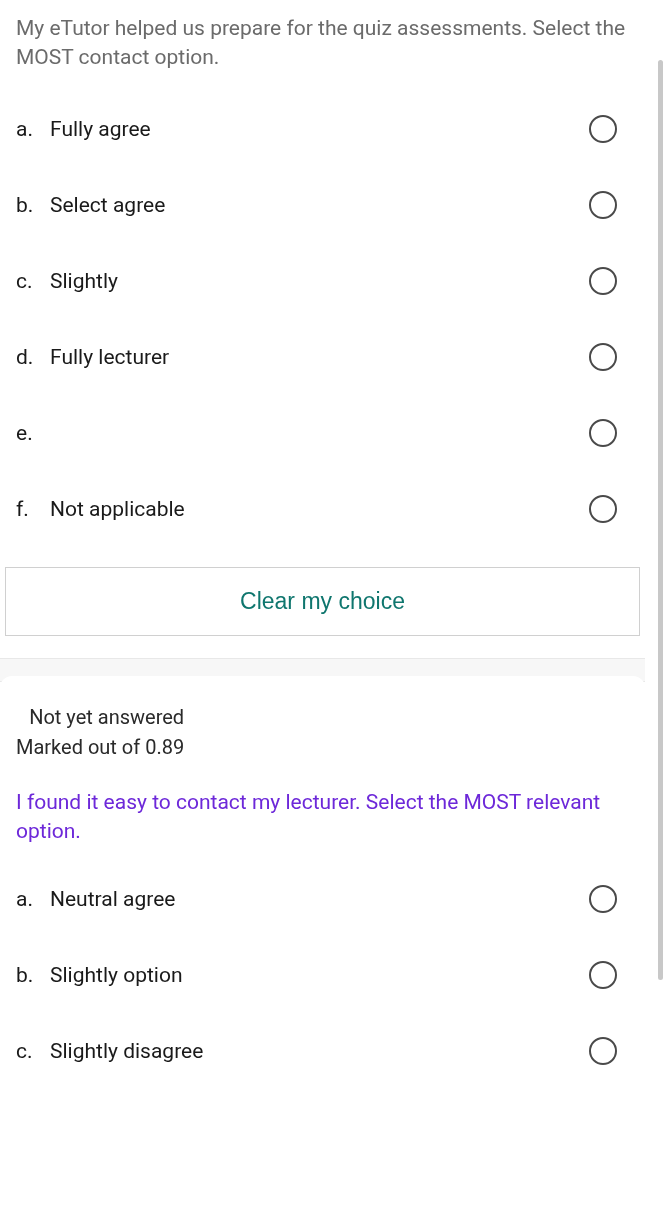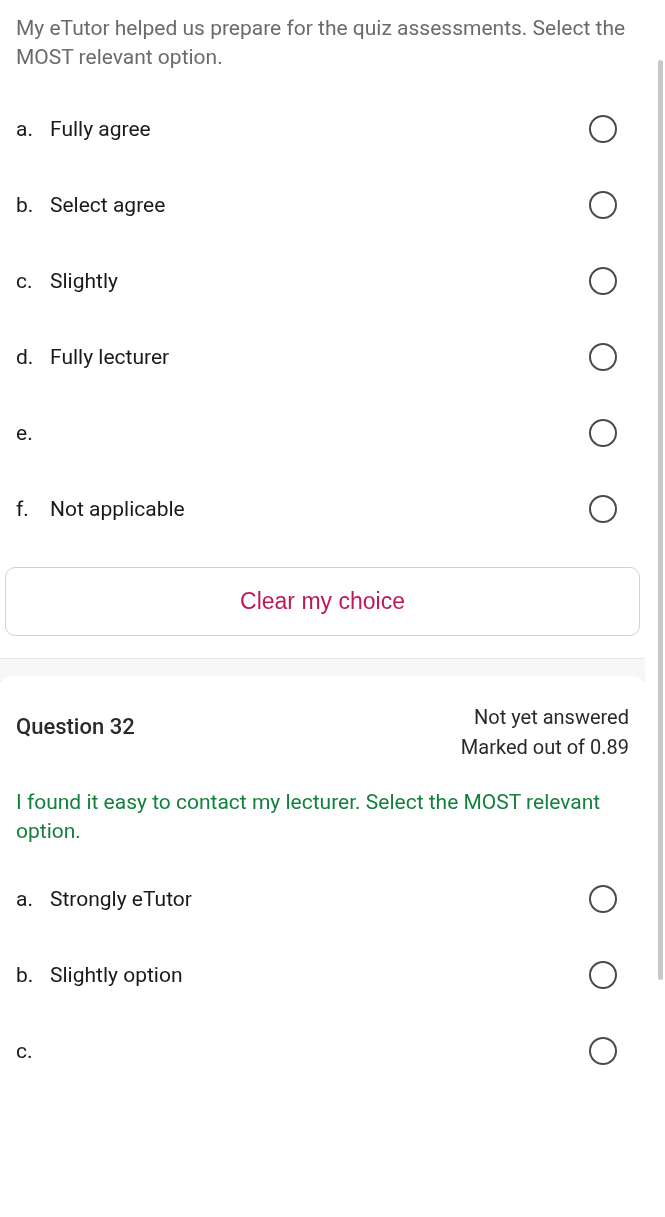--- a/index.html
+++ b/index.html
@@ -57,24 +57,24 @@
       border-radius: 50%;
       flex-shrink: 0;
     }
     .clear-button {
       display: block;
       width: calc(100% - 10px);
       margin: 20px 5px 0 5px;
       padding: 20px 18px;
       text-align: center;
       font-size: 23px;
-      color: #be185d;
+      color: #0f766e;
       background: #ffffff;
       border: 1px solid #d0d0d0;
-      border-radius: 10px;
+      border-radius: 0;
       cursor: pointer;
     }
     .card-gap {
       height: 24px;
       background: #f7f7f7;
       border-top: 1px solid #e8e8e8;
       border-bottom: 1px solid #e8e8e8;
       margin-top: 22px;
     }
     .question-card {
@@ -96,31 +96,31 @@
       padding-top: 12px;
     }
     .question-meta {
       text-align: right;
       font-size: 20px;
       color: #2a2a2a;
       line-height: 1.5;
     }
     .question-prompt-2 {
       font-size: 21px;
-      color: #15803d;
+      color: #6d28d9;
       line-height: 1.4;
       padding: 20px 16px 14px 16px;
     }
   </style>
 </head>
 <body>
 
 <div class="content">
 
-  <div class="question-prompt">My eTutor helped us prepare for the quiz assessments. Select the MOST relevant option.</div>
+  <div class="question-prompt">My eTutor helped us prepare for the quiz assessments. Select the MOST contact option.</div>
 
   <div class="option-row">
     <div class="option-text-wrap">
       <span class="option-letter">a.</span>
       <span>Fully agree</span>
     </div>
     <span class="radio-circle"></span>
   </div>
 
   <div class="option-row">
@@ -161,48 +161,48 @@
     </div>
     <span class="radio-circle"></span>
   </div>
 
   <button class="clear-button">Clear my choice</button>
 
   <div class="card-gap"></div>
 
   <div class="question-card">
     <div class="question-header">
-      <div class="question-number">Question 32</div>
       <div class="question-meta">
         <div>Not yet answered</div>
         <div>Marked out of 0.89</div>
       </div>
     </div>
 
     <div class="question-prompt-2">I found it easy to contact my lecturer. Select the MOST relevant option.</div>
 
     <div class="option-row">
       <div class="option-text-wrap">
         <span class="option-letter">a.</span>
-        <span>Strongly eTutor</span>
+        <span>Neutral agree</span>
       </div>
       <span class="radio-circle"></span>
     </div>
 
     <div class="option-row">
       <div class="option-text-wrap">
         <span class="option-letter">b.</span>
         <span>Slightly option</span>
       </div>
       <span class="radio-circle"></span>
     </div>
 
     <div class="option-row">
       <div class="option-text-wrap">
         <span class="option-letter">c.</span>
+        <span>Slightly disagree</span>
       </div>
       <span class="radio-circle"></span>
     </div>
   </div>
 
 </div>
 
 <div class="scrollbar"></div>
 
 </body></html>

